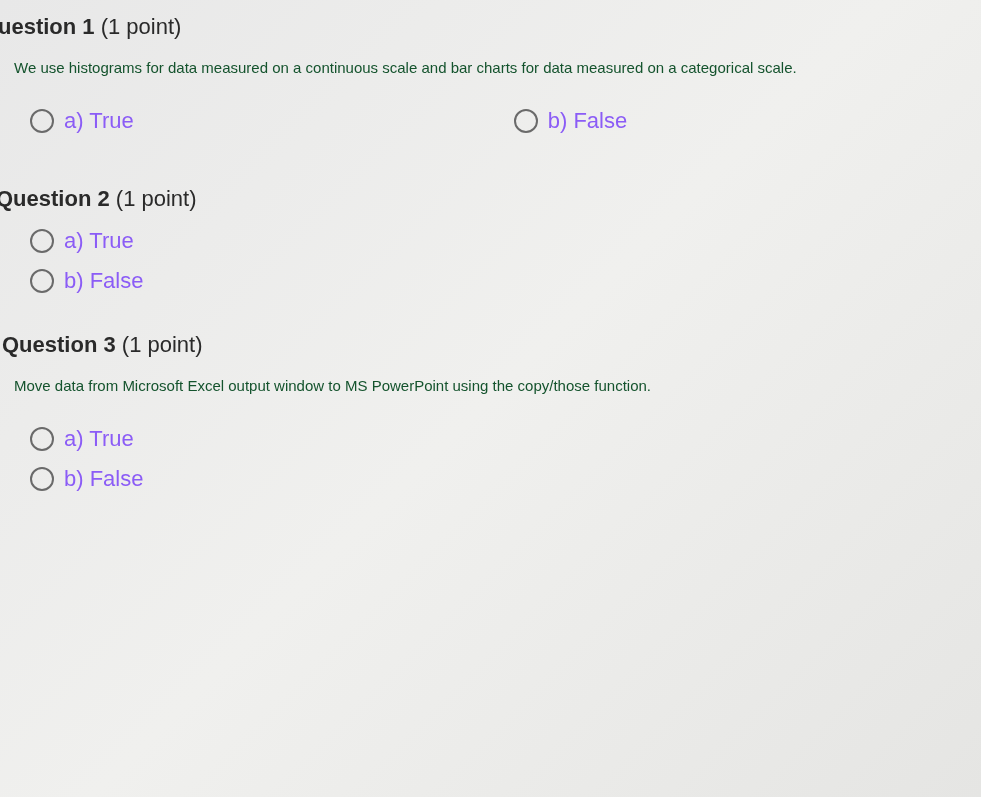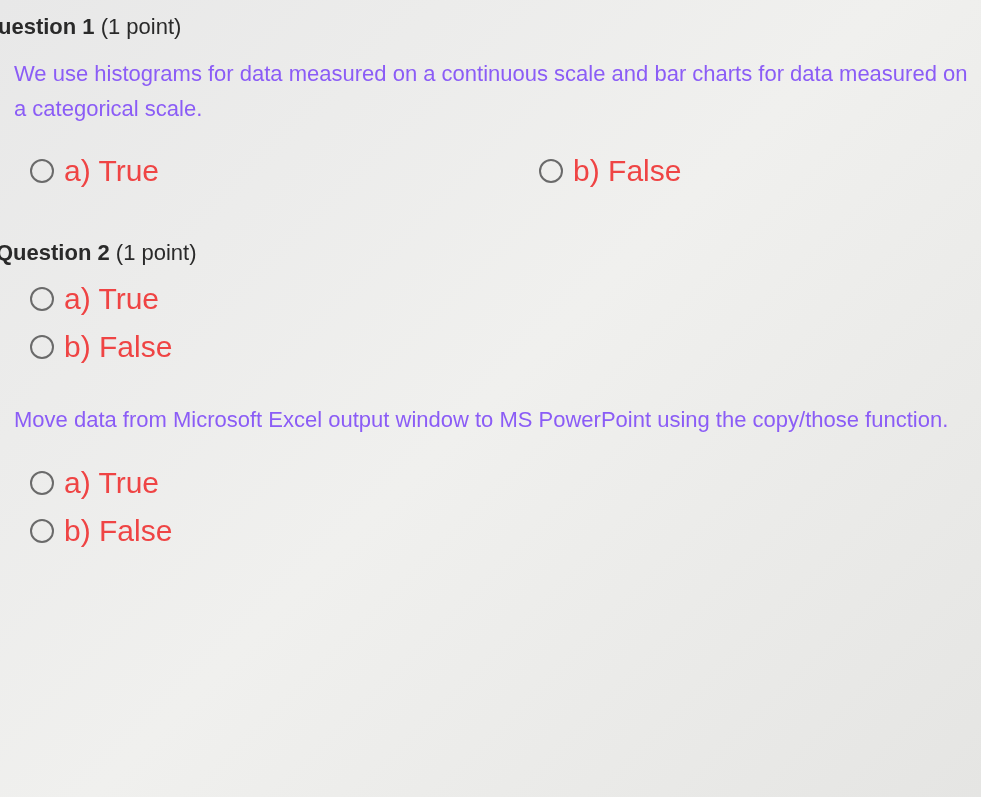--- a/index.html
+++ b/index.html
@@ -25,22 +25,22 @@
       margin-bottom: 16px;
       padding-left: 0;
     }
     .question-header .bold {
       font-weight: 600;
     }
     .question-header .points {
       font-weight: 400;
     }
     .question-text {
-      font-size: 22px;
-      color: #8b5cf6;
+      font-size: 15px;
+      color: #14532d;
       line-height: 1.6;
       margin-bottom: 28px;
       padding-left: 12px;
     }
     .options-horizontal {
       display: flex;
       gap: 380px;
       padding-left: 28px;
     }
     .options-vertical {
@@ -54,22 +54,22 @@
     }
     .radio {
       width: 24px;
       height: 24px;
       border: 2.5px solid #6a6a6a;
       border-radius: 50%;
       background: transparent;
       flex-shrink: 0;
     }
     .option-label {
-      font-size: 30px;
-      color: #ef4444;
+      font-size: 22px;
+      color: #8b5cf6;
     }
     .q1 {
       padding-top: 14px;
     }
     .q1 .question-header {
       padding-left: 0;
       margin-left: -4px;
     }
     .q2 .question-header {
       margin-left: -6px;
@@ -113,20 +113,23 @@
         <span class="option-label">a) True</span>
       </div>
       <div class="option">
         <div class="radio"></div>
         <span class="option-label">b) False</span>
       </div>
     </div>
   </div>
 
   <div class="question-block q3">
+    <div class="question-header">
+      <span class="bold">Question 3</span><span class="points"> (1 point)</span>
+    </div>
     <div class="question-text">Move data from Microsoft Excel output window to MS PowerPoint using the copy/those function.</div>
     <div class="options-vertical">
       <div class="option">
         <div class="radio"></div>
         <span class="option-label">a) True</span>
       </div>
       <div class="option">
         <div class="radio"></div>
         <span class="option-label">b) False</span>
       </div>

